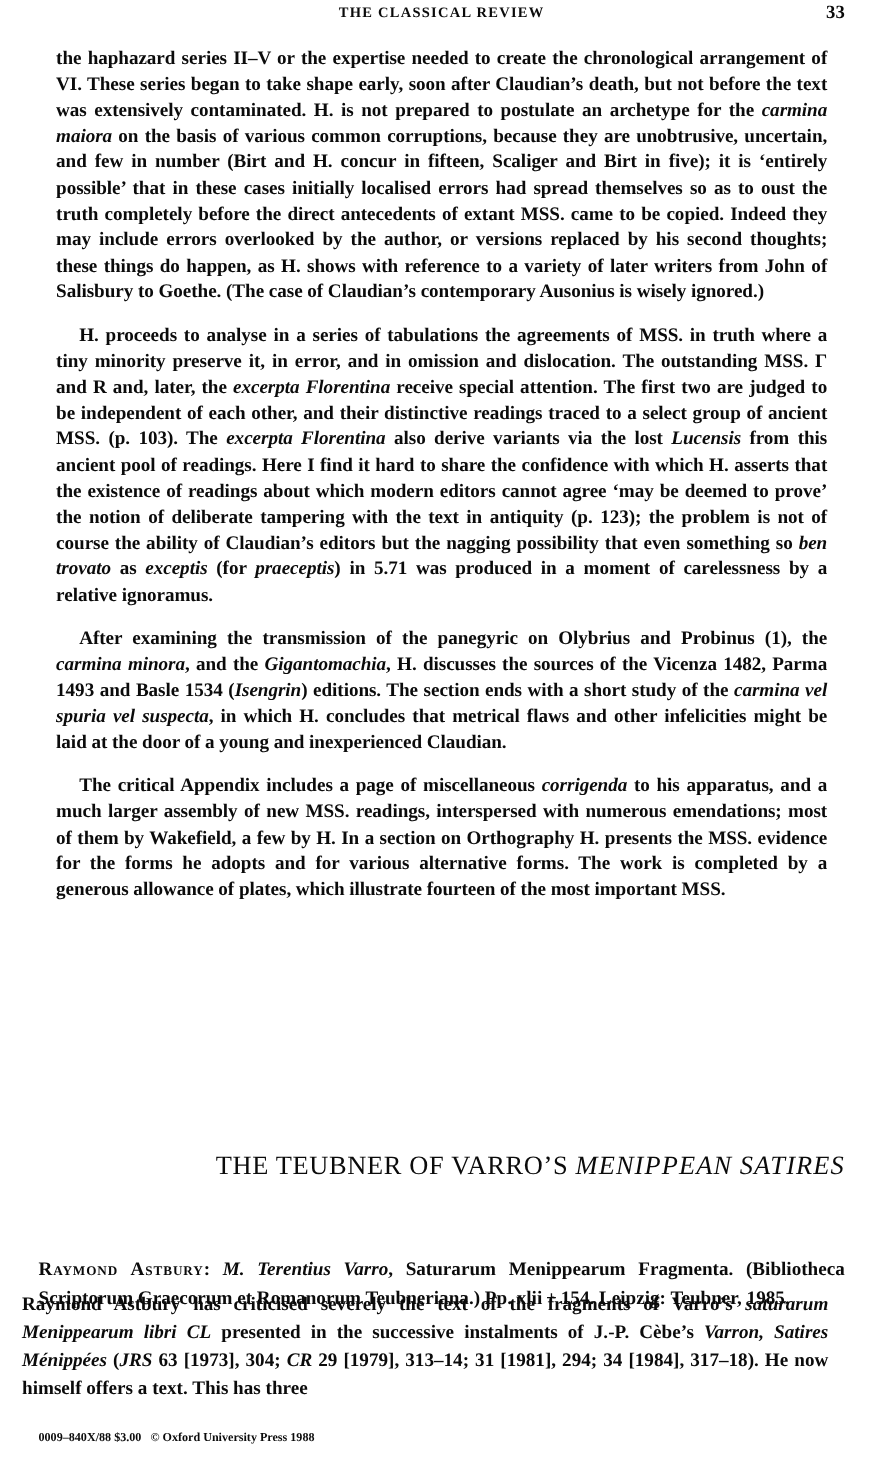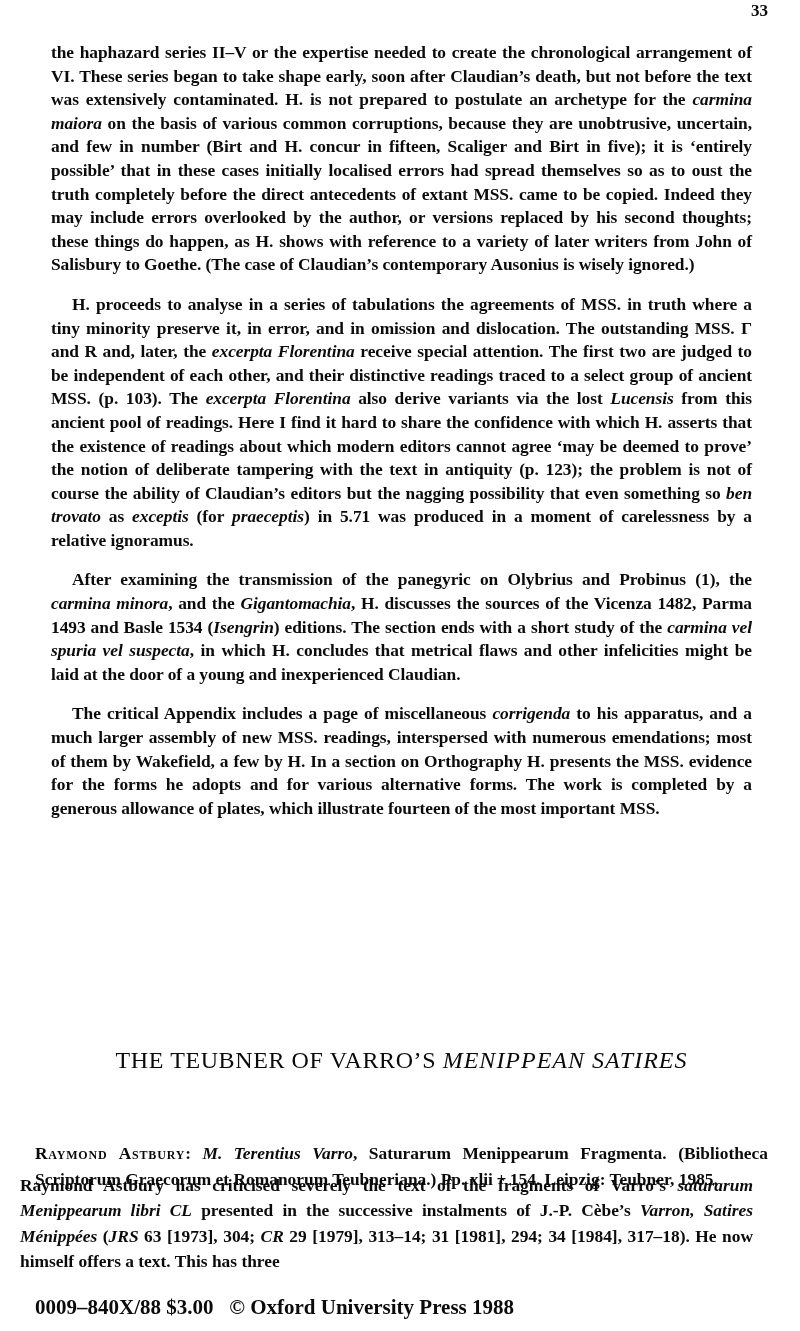--- a/index.html
+++ b/index.html
@@ -108,21 +108,21 @@
     letter-spacing: 0.2px;
     line-height: 22px;
   }
 
   
   .review-title {
     position: absolute;
     left: 35px;
     top: 1029px;
     width: 733px;
-    text-align: center;
+    text-align: right;
     font-size: 24px;
     line-height: 30px;
     letter-spacing: 0.6px;
     font-weight: 400;
     white-space: nowrap;
   }
   .review-title .title-italic {
     font-style: italic;
     letter-spacing: 1.0px;
   }
@@ -167,32 +167,33 @@
   .review-body .it {
     font-style: italic;
   }
 
   
   .footer {
     position: absolute;
     left: 35px;
     top: 1297px;
     width: 733px;
-    font-size: 21px;
+    font-size: 11px;
     line-height: 20px;
     font-weight: bold;
     white-space: pre;
   }
 </style>
 </head>
 <body>
 
 <div class="page">
 
   <div class="running-head">
+    <div class="running-head-title">THE CLASSICAL REVIEW</div>
     <div class="running-head-folio">33</div>
   </div>
 
   <div class="column">
     <p class="body-para"><span>the haphazard series II–V or the expertise needed to create the chronological arrangement of VI. These series began to take shape early, soon after Claudian’s death, but not before the text was extensively contaminated. H. is not prepared to postulate an archetype for the </span><span class="it">carmina maiora</span><span> on the basis of various common corruptions, because they are unobtrusive, uncertain, and few in number (Birt and H. concur in fifteen, Scaliger and Birt in five); it is ‘entirely possible’ that in these cases initially localised errors had spread themselves so as to oust the truth completely before the direct antecedents of extant MSS. came to be copied. Indeed they may include errors overlooked by the author, or versions replaced by his second thoughts; these things do happen, as H. shows with reference to a variety of later writers from John of Salisbury to Goethe. (The case of Claudian’s contemporary Ausonius is wisely ignored.)</span></p>
     <p class="body-para indent"><span>H. proceeds to analyse in a series of tabulations the agreements of MSS. in truth where a tiny minority preserve it, in error, and in omission and dislocation. The outstanding MSS. Γ and R and, later, the </span><span class="it">excerpta Florentina</span><span> receive special attention. The first two are judged to be independent of each other, and their distinctive readings traced to a select group of ancient MSS. (p. 103). The </span><span class="it">excerpta Florentina</span><span> also derive variants via the lost </span><span class="it">Lucensis</span><span> from this ancient pool of readings. Here I find it hard to share the confidence with which H. asserts that the existence of readings about which modern editors cannot agree ‘may be deemed to prove’ the notion of deliberate tampering with the text in antiquity (p. 123); the problem is not of course the ability of Claudian’s editors but the nagging possibility that even something so </span><span class="it">ben trovato</span><span> as </span><span class="it">exceptis</span><span> (for </span><span class="it">praeceptis</span><span>) in 5.71 was produced in a moment of carelessness by a relative ignoramus.</span></p>
     <p class="body-para indent"><span>After examining the transmission of the panegyric on Olybrius and Probinus (1), the </span><span class="it">carmina minora</span><span>, and the </span><span class="it">Gigantomachia</span><span>, H. discusses the sources of the Vicenza 1482, Parma 1493 and Basle 1534 (</span><span class="it">Isengrin</span><span>) editions. The section ends with a short study of the </span><span class="it">carmina vel spuria vel suspecta</span><span>, in which H. concludes that metrical flaws and other infelicities might be laid at the door of a young and inexperienced Claudian.</span></p>
     <p class="body-para indent"><span>The critical Appendix includes a page of miscellaneous </span><span class="it">corrigenda</span><span> to his apparatus, and a much larger assembly of new MSS. readings, interspersed with numerous emendations; most of them by Wakefield, a few by H. In a section on Orthography H. presents the MSS. evidence for the forms he adopts and for various alternative forms. The work is completed by a generous allowance of plates, which illustrate fourteen of the most important MSS.</span></p>
   </div>
 

